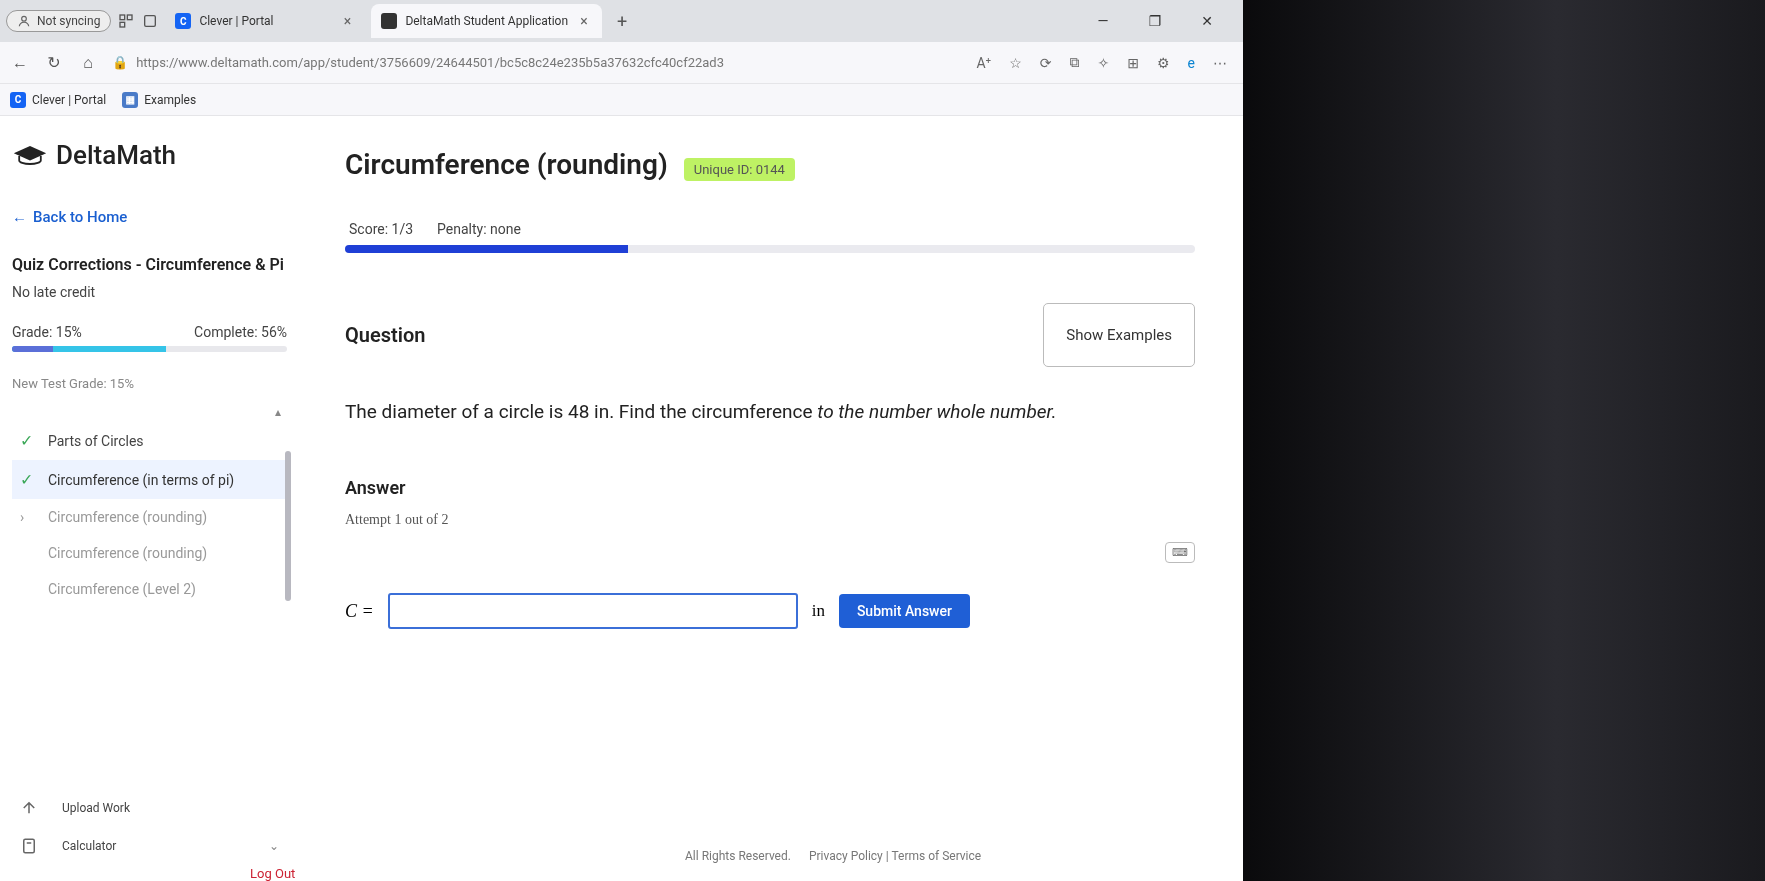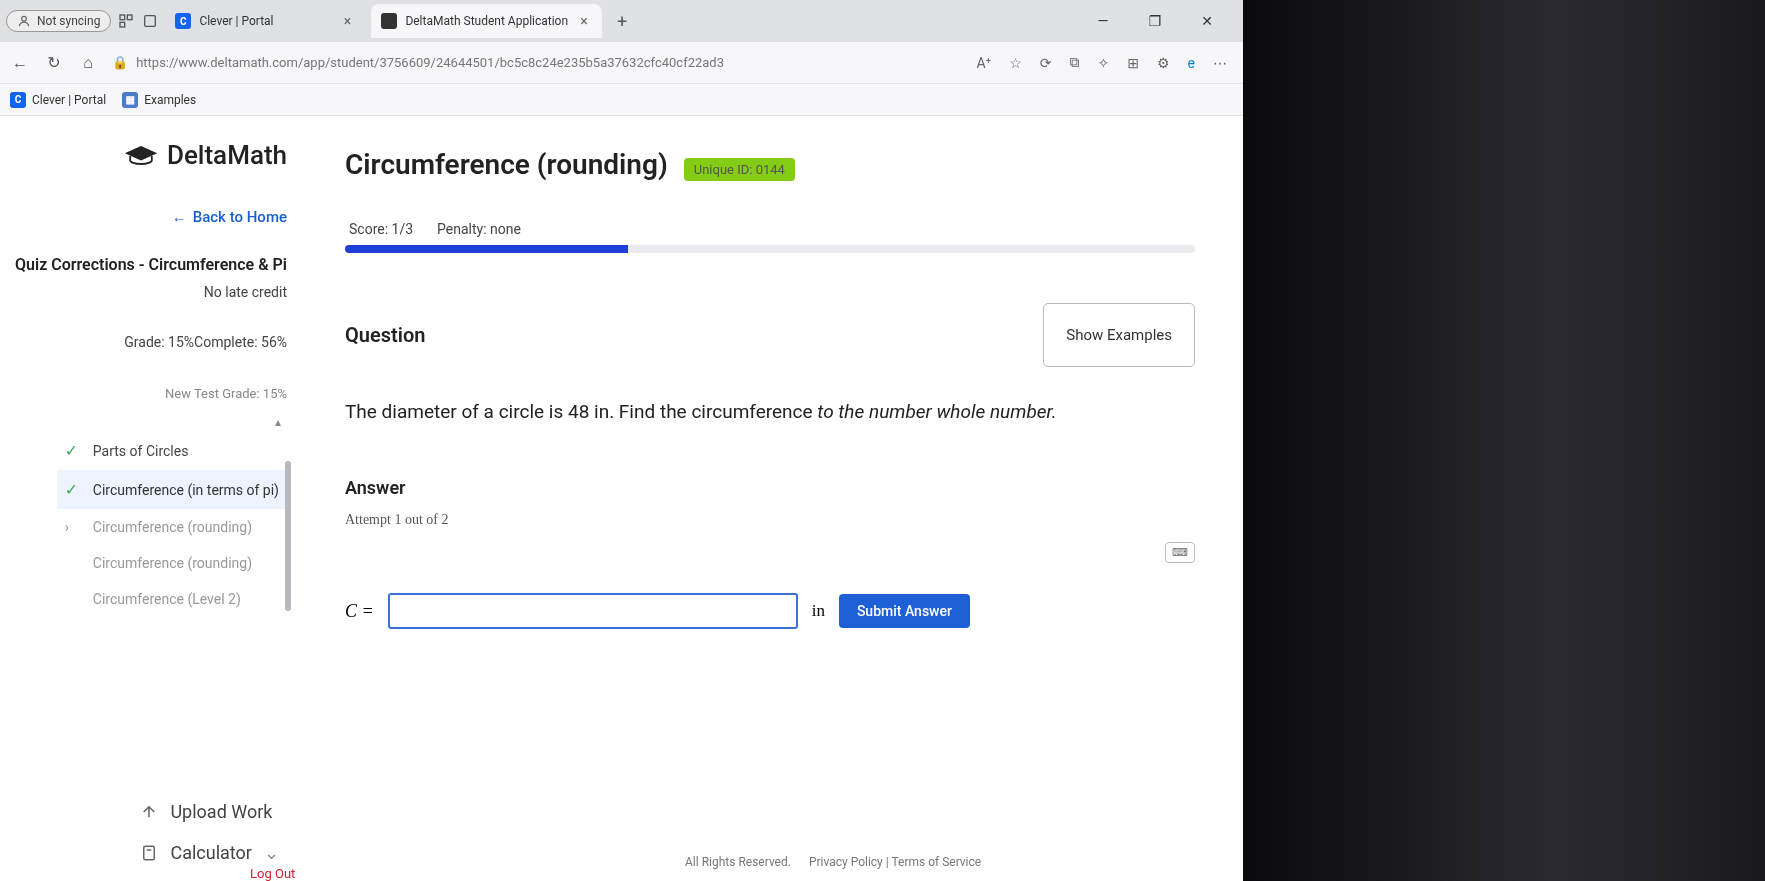--- a/index.html
+++ b/index.html
@@ -28,51 +28,51 @@
   .addr-right { display:flex; gap:18px; align-items:center; padding-right:6px;}
   .addr-right span { color:#666; font-size:14px;}
   
   .bookmarks { height: 32px; background: #f7f7fa; display:flex; align-items:center; padding: 0 10px; gap: 16px; border-bottom:1px solid #e5e5e8;}
   .bookmark { display:flex; align-items:center; gap:6px; font-size:12px; color:#333;}
   .bk-fav { width:16px;height:16px; border-radius:3px; background:#1464f4; color:#fff; font-size:10px; font-weight:bold; display:flex;align-items:center;justify-content:center;}
   .bk-fav.dash { background:#4a7bc8;}
   
   
   .page { position: absolute; top: 116px; left:0; right:0; bottom:0; background: #fff; display: flex; }
-  .sidebar { width: 305px; padding: 24px 18px 4px 12px; display:flex; flex-direction:column; position:relative;align-items:flex-end;}
+  .sidebar { width: 305px; padding: 24px 18px 12px 12px; display:flex; flex-direction:column; position:relative;}
   .logo { display:flex; align-items:center; gap:8px; font-size: 26px; font-weight: 500; color:#222; margin-bottom: 38px;}
   .logo svg { width: 36px; height: 24px;}
   .back-home { color: #1a5fd0; font-size: 15px; font-weight: 500; display:flex; align-items:center; gap:6px; margin-bottom: 28px;}
   .assignment-title { font-size: 16px; font-weight: 600; color: #222; margin-bottom: 8px; line-height:1.4;}
-  .no-late { font-size: 14px; color: #444; margin-bottom: 34px;}
+  .no-late { font-size: 14px; color: #444; margin-bottom: 24px;}
   .grade-row { display:flex; justify-content:space-between; font-size: 14px; color:#444; margin-bottom:6px;}
   .grade-bar { height: 6px; background:#e8e8ec; border-radius:3px; overflow:hidden; margin-bottom: 6px;}
   .grade-bar .complete { height:100%; background:#35c4e8; width:56%;}
   .grade-bar .grade-seg { height:100%; background:#5b6fd8; width:15%; margin-top:-6px;}
   .new-grade { font-size: 13px; color:#888; margin-top: 18px; margin-bottom: 20px;}
   
   .topic-list { position:relative; padding-top:10px;}
   .caret-up { position:absolute; top:-6px; right:6px; color:#888; font-size:12px;}
   .topic { display:flex; align-items:center; gap:10px; padding: 10px 8px; font-size:14px; color:#444;}
   .topic.active { background: #edf3ff; color:#333;}
   .topic.faded { color:#999;}
   .topic .chk { color:#3aa757; font-size:16px; width:18px;}
   .topic .empty-chk { width:18px;}
   .scroll-thumb { position:absolute; right:-4px; top:40px; width:6px; height:150px; background:#b8b8c0; border-radius:3px;}
   
   .bottom-tools { margin-top:auto; padding-bottom: 4px;}
-  .tool { display:flex; align-items:center; gap:12px; padding: 10px 8px; font-size:18px; color:#444;}
+  .tool { display:flex; align-items:center; gap:24px; padding: 10px 8px; font-size:12px; color:#444;}
   .tool svg { width:18px; height:18px;}
   .caret-right { margin-left:auto; color:#888;}
   .logout { position:absolute; bottom:0px; left:250px; color:#c23; font-size:13px;}
   
   .main { flex:1; padding: 32px 48px 0 40px; position:relative;}
   .title-row { display:flex; align-items:baseline; gap:16px; margin-bottom: 40px;}
   .page-title { font-size: 28px; font-weight:600; color:#222;}
-  .unique-id { background:#84cc16; padding:4px 10px; border-radius:4px; font-size:13px; color:#555;}
+  .unique-id { background:#bef264; padding:4px 10px; border-radius:4px; font-size:13px; color:#555;}
   
   .score-row { display:flex; gap:24px; font-size:14px; color:#444; margin-bottom:8px; padding-left:4px;}
   .prog-bar { height:8px; background:#eaeaef; border-radius:4px; overflow:hidden; margin-bottom: 50px; display:flex;}
   .prog-bar .done { background:#1f3fd6; width:33.3%;}
   
   .question-row { display:flex; align-items:center; justify-content:space-between; margin-bottom: 30px;}
   .q-heading { font-size: 20px; font-weight:600; color:#222;}
   .show-ex { border:1px solid #bbb; background:#fff; padding:22px 22px; border-radius:5px; font-size:15px; color:#333;}
   
   .prompt { font-family: Georgia, 'Times New Roman', serif; font-size: 19px; color:#222; margin-bottom: 50px; line-height:1.6;}
@@ -82,21 +82,21 @@
   .ans-heading { font-size:18px; font-weight:600; color:#222;}
   .attempt { font-family: Georgia, serif; font-size:14px; color:#555;}
   .kbd-ico { margin-left:auto; border:1px solid #bbb; border-radius:4px; padding:3px 6px; font-size:11px; color:#666;}
   
   .input-row { display:flex; align-items:center; gap:14px; margin-bottom: 50px;}
   .c-eq { font-family: Georgia, serif; font-style:italic; font-size:18px;}
   .ans-input { width: 410px; height: 36px; border: 2px solid #3b6fd8; border-radius:3px; padding:0 8px; font-size:15px;}
   .unit { font-family: Georgia, serif; font-size:17px;}
   .submit { background:#1f5fd6; color:#fff; padding: 9px 18px; border:none; border-radius:4px; font-size:14px; font-weight:500;}
   
-  .footer { position:absolute; bottom:12px; left:380px; font-size:12px; color:#777; display:flex; gap:18px;}
+  .footer { position:absolute; bottom:18px; left:380px; font-size:12px; color:#777; display:flex; gap:18px;}
   
   
   .dark-right { position:absolute; top:0; left:1243px; width:522px; height:881px; background: linear-gradient(90deg, #0a0a0c 0%, #1a1a1e 30%, #2a2a30 60%, #1a1a1e 100%);}
 </style>
 </head>
 <body>
 
 <div class="screen">
 
   <div class="tab-strip">

